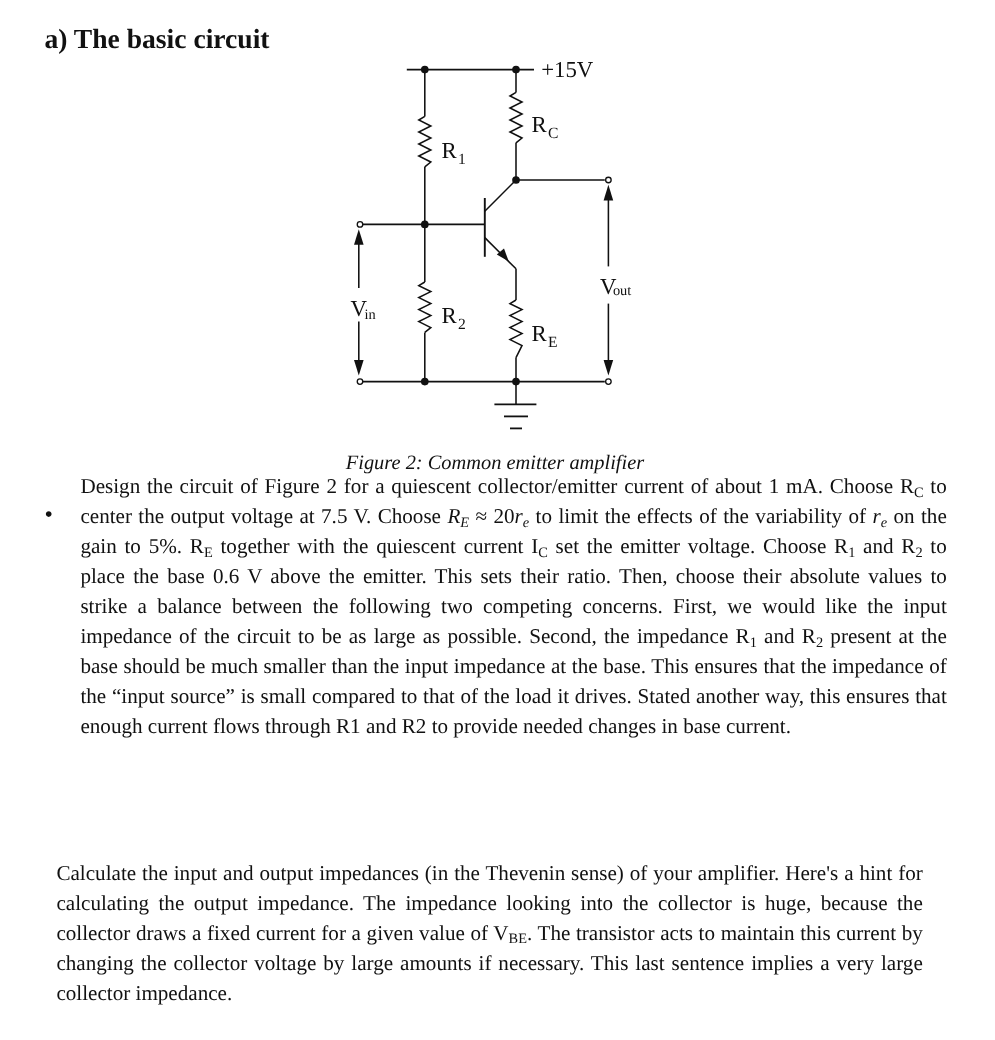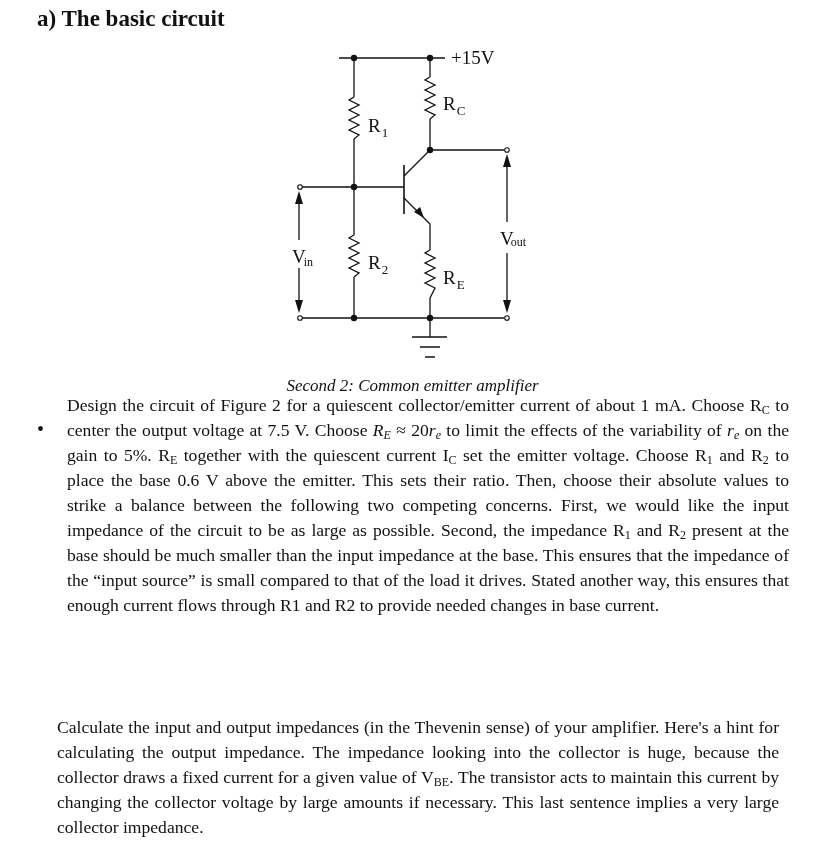--- a/index.html
+++ b/index.html
@@ -1,26 +1,26 @@
 <!DOCTYPE html>
 <html><head>
 <meta charset="utf-8">
 <style>
   html, body { margin: 0; padding: 0; background: #ffffff; }
   body { width: 829px; height: 867px; position: relative; overflow: hidden;
          font-family: "Liberation Serif", serif; color: #111; }
-  .heading { position: absolute; left: 37px; top: 6px; font-size: 23px; font-weight: bold; }
+  .heading { position: absolute; left: 37px; top: 20px; font-size: 23px; font-weight: bold; }
   .figure { position: absolute; left: 0; top: 0; }
   .caption { position: absolute; left: 0; width: 829px; top: 376px; text-align: center;
              font-size: 17px; font-style: italic; }
   .caption span { position: relative; left: -2px; }
   .para { position: absolute; font-size: 17.6px; line-height: 25px; text-align: justify;
           text-align-last: left; }
   .p1 { left: 67px; top: 393px; width: 722px; }
-  .p2 { left: 57px; top: 715px; width: 722px; }
+  .p2 { left: 47px; top: 715px; width: 722px; }
   .bullet { position: absolute; left: 37px; top: 418px; font-size: 20px; }
   sub { font-size: 12px; vertical-align: -3px; line-height: 0; }
 </style>
 </head>
 <body>
 
 <div class="heading">a) The basic circuit</div>
 
 <svg class="figure" width="829" height="400" viewBox="0 0 829 400" xmlns="http://www.w3.org/2000/svg">
   <g stroke="#111" stroke-width="1.3" fill="none">
@@ -103,19 +103,19 @@
     </text>
     <text x="292" y="263" font-size="19">
       <tspan>V</tspan><tspan font-size="12" dy="3" dx="-2">in</tspan>
     </text>
     <text x="500" y="245" font-size="19">
       <tspan>V</tspan><tspan font-size="12" dy="1" dx="-3">out</tspan>
     </text>
   </g>
 </svg>
 
-<div class="caption"><span>Second 2: Common emitter amplifier</span></div>
+<div class="caption"><span>Figure 2: Common emitter amplifier</span></div>
 
 <div class="bullet">•</div>
 
 <div class="para p1"><span>Design the circuit of Figure 2 for a quiescent collector/emitter current of about 1 mA. Choose R</span><sub>C</sub><span> to center the output voltage at 7.5 V. Choose </span><i>R</i><sub><i>E</i></sub><span> ≈ 20</span><i>r</i><sub><i>e</i></sub><span> to limit the effects of the variability of </span><i>r</i><sub><i>e</i></sub><span> on the gain to 5%. R</span><sub>E</sub><span> together with the quiescent current I</span><sub>C</sub><span> set the emitter voltage. Choose R</span><sub>1</sub><span> and R</span><sub>2</sub><span> to place the base 0.6 V above the emitter. This sets their ratio. Then, choose their absolute values to strike a balance between the following two competing concerns. First, we would like the input impedance of the circuit to be as large as possible. Second, the impedance R</span><sub>1</sub><span> and R</span><sub>2</sub><span> present at the base should be much smaller than the input impedance at the base. This ensures that the impedance of the “input source” is small compared to that of the load it drives. Stated another way, this ensures that enough current flows through R1 and R2 to provide needed changes in base current.</span></div>
 
 <div class="para p2"><span>Calculate the input and output impedances (in the Thevenin sense) of your amplifier. Here's a hint for calculating the output impedance. The impedance looking into the collector is huge, because the collector draws a fixed current for a given value of V</span><sub>BE</sub><span>. The transistor acts to maintain this current by changing the collector voltage by large amounts if necessary. This last sentence implies a very large collector impedance.</span></div>
 
 </body></html>

